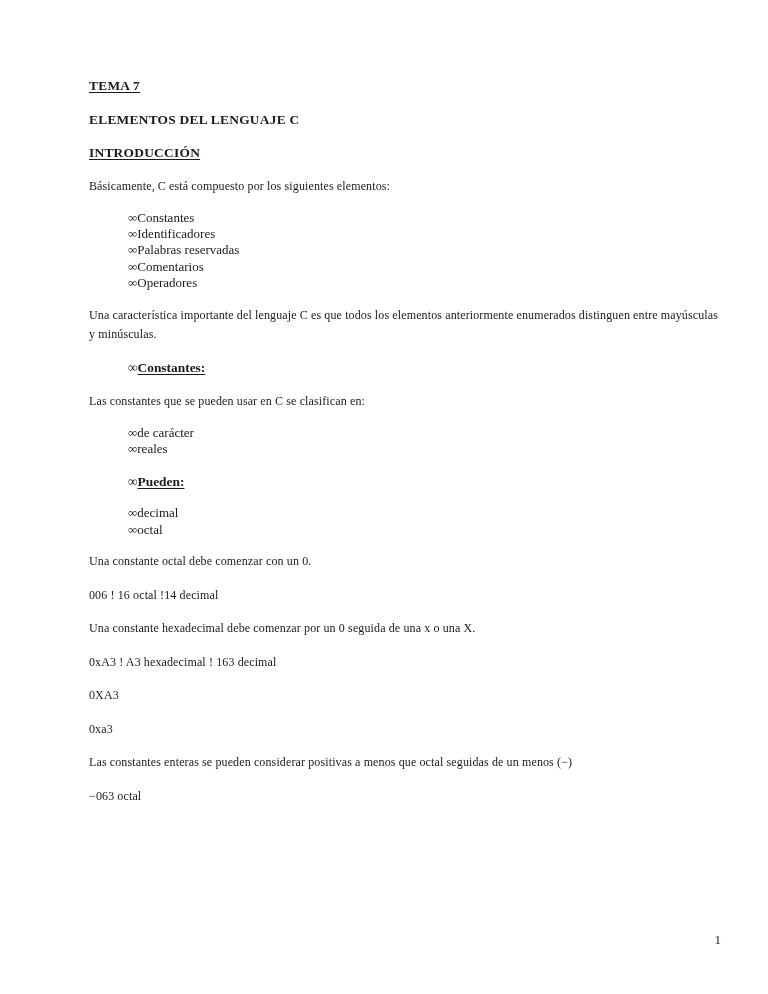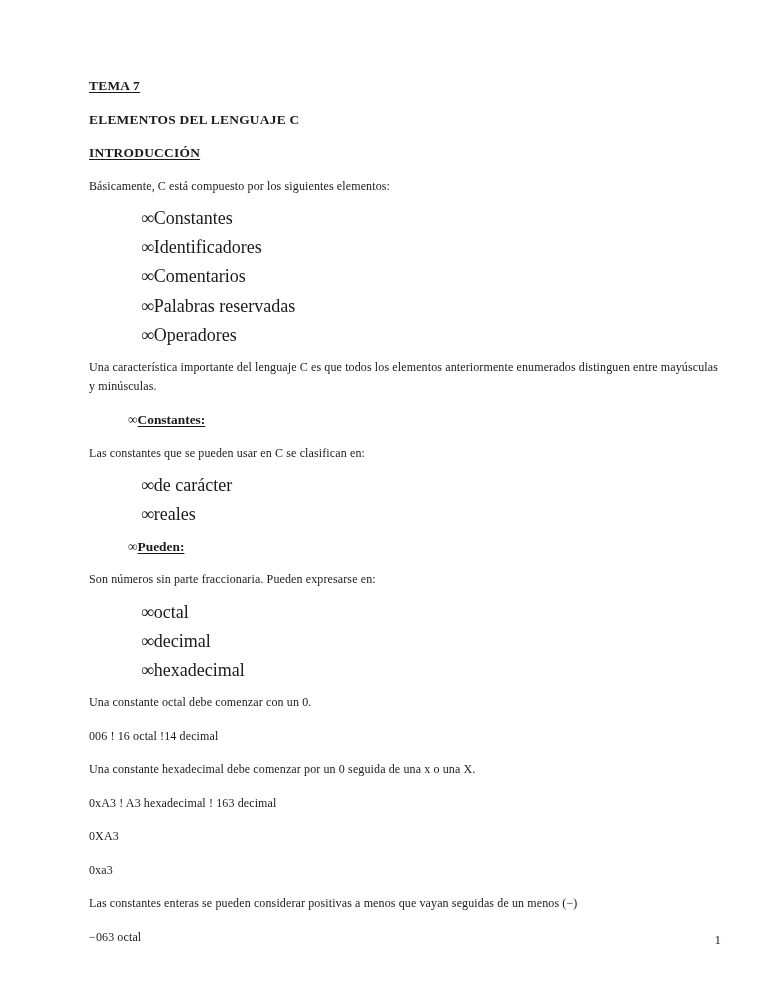--- a/index.html
+++ b/index.html
@@ -47,23 +47,23 @@
   .heading .u {
     text-decoration: underline;
     text-underline-offset: 2px;
   }
   .bullet-list {
     list-style: none;
     margin: 0 0 14.5px 0;
     padding: 0 0 0 39px;
   }
   .bullet-list li {
-    font-size: 18px;
+    font-size: 13px;
     line-height: 16.2px;
-    margin: 13px;
+    margin: 0;
     padding: 0;
     white-space: nowrap;
   }
   .bullet {
     font-family: "Liberation Serif", "DejaVu Serif", serif;
   }
   .sub-heading {
     font-size: 13.4px;
     line-height: 19px;
     margin: 0 0 14.5px 0;
@@ -102,59 +102,57 @@
 
     <div class="heading">
       <span class="u">INTRODUCCIÓN</span>
     </div>
 
     <p class="para">Básicamente, C está compuesto por los siguientes elementos:</p>
 
     <ul class="bullet-list">
       <li><span class="bullet">∞</span><span>Constantes</span></li>
       <li><span class="bullet">∞</span><span>Identificadores</span></li>
+      <li><span class="bullet">∞</span><span>Palabras reservadas</span></li>
       <li><span class="bullet">∞</span><span>Comentarios</span></li>
-      <li><span class="bullet">∞</span><span>Palabras reservadas</span></li>
       <li><span class="bullet">∞</span><span>Operadores</span></li>
     </ul>
 
     <p class="para">Una característica importante del lenguaje C es que todos los elementos anteriormente enumerados distinguen entre mayúsculas y minúsculas.</p>
 
     <div class="sub-heading"><span class="bullet">∞</span><span class="label">Constantes:</span></div>
 
     <p class="para">Las constantes que se pueden usar en C se clasifican en:</p>
 
     <ul class="bullet-list">
       <li><span class="bullet">∞</span><span>de carácter</span></li>
       <li><span class="bullet">∞</span><span>reales</span></li>
     </ul>
 
     <div class="sub-heading"><span class="bullet">∞</span><span class="label">Pueden:</span></div>
 
-    <p class="para">Son números sin parte fraccionaria. Pueden expresarse en:</p>
 
     <ul class="bullet-list">
+      <li><span class="bullet">∞</span><span>decimal</span></li>
       <li><span class="bullet">∞</span><span>octal</span></li>
-      <li><span class="bullet">∞</span><span>decimal</span></li>
-      <li><span class="bullet">∞</span><span>hexadecimal</span></li>
     </ul>
 
     <p class="para">Una constante octal debe comenzar con un 0.</p>
 
     <p class="para">006 ! 16 octal !14 decimal</p>
 
     <p class="para">Una constante hexadecimal debe comenzar por un 0 seguida de una x o una X.</p>
 
     <p class="para">0xA3 ! A3 hexadecimal ! 163 decimal</p>
 
     <p class="para">0XA3</p>
 
     <p class="para">0xa3</p>
 
-    <p class="para">Las constantes enteras se pueden considerar positivas a menos que vayan seguidas de un menos (−)</p>
+    <p class="para">Las constantes enteras se pueden considerar positivas a menos que octal seguidas de un menos (−)</p>
 
 
     <p class="para">−063 octal</p>
 
   </div>
 
   <div class="page-number">1</div>
 
 </div>
 

